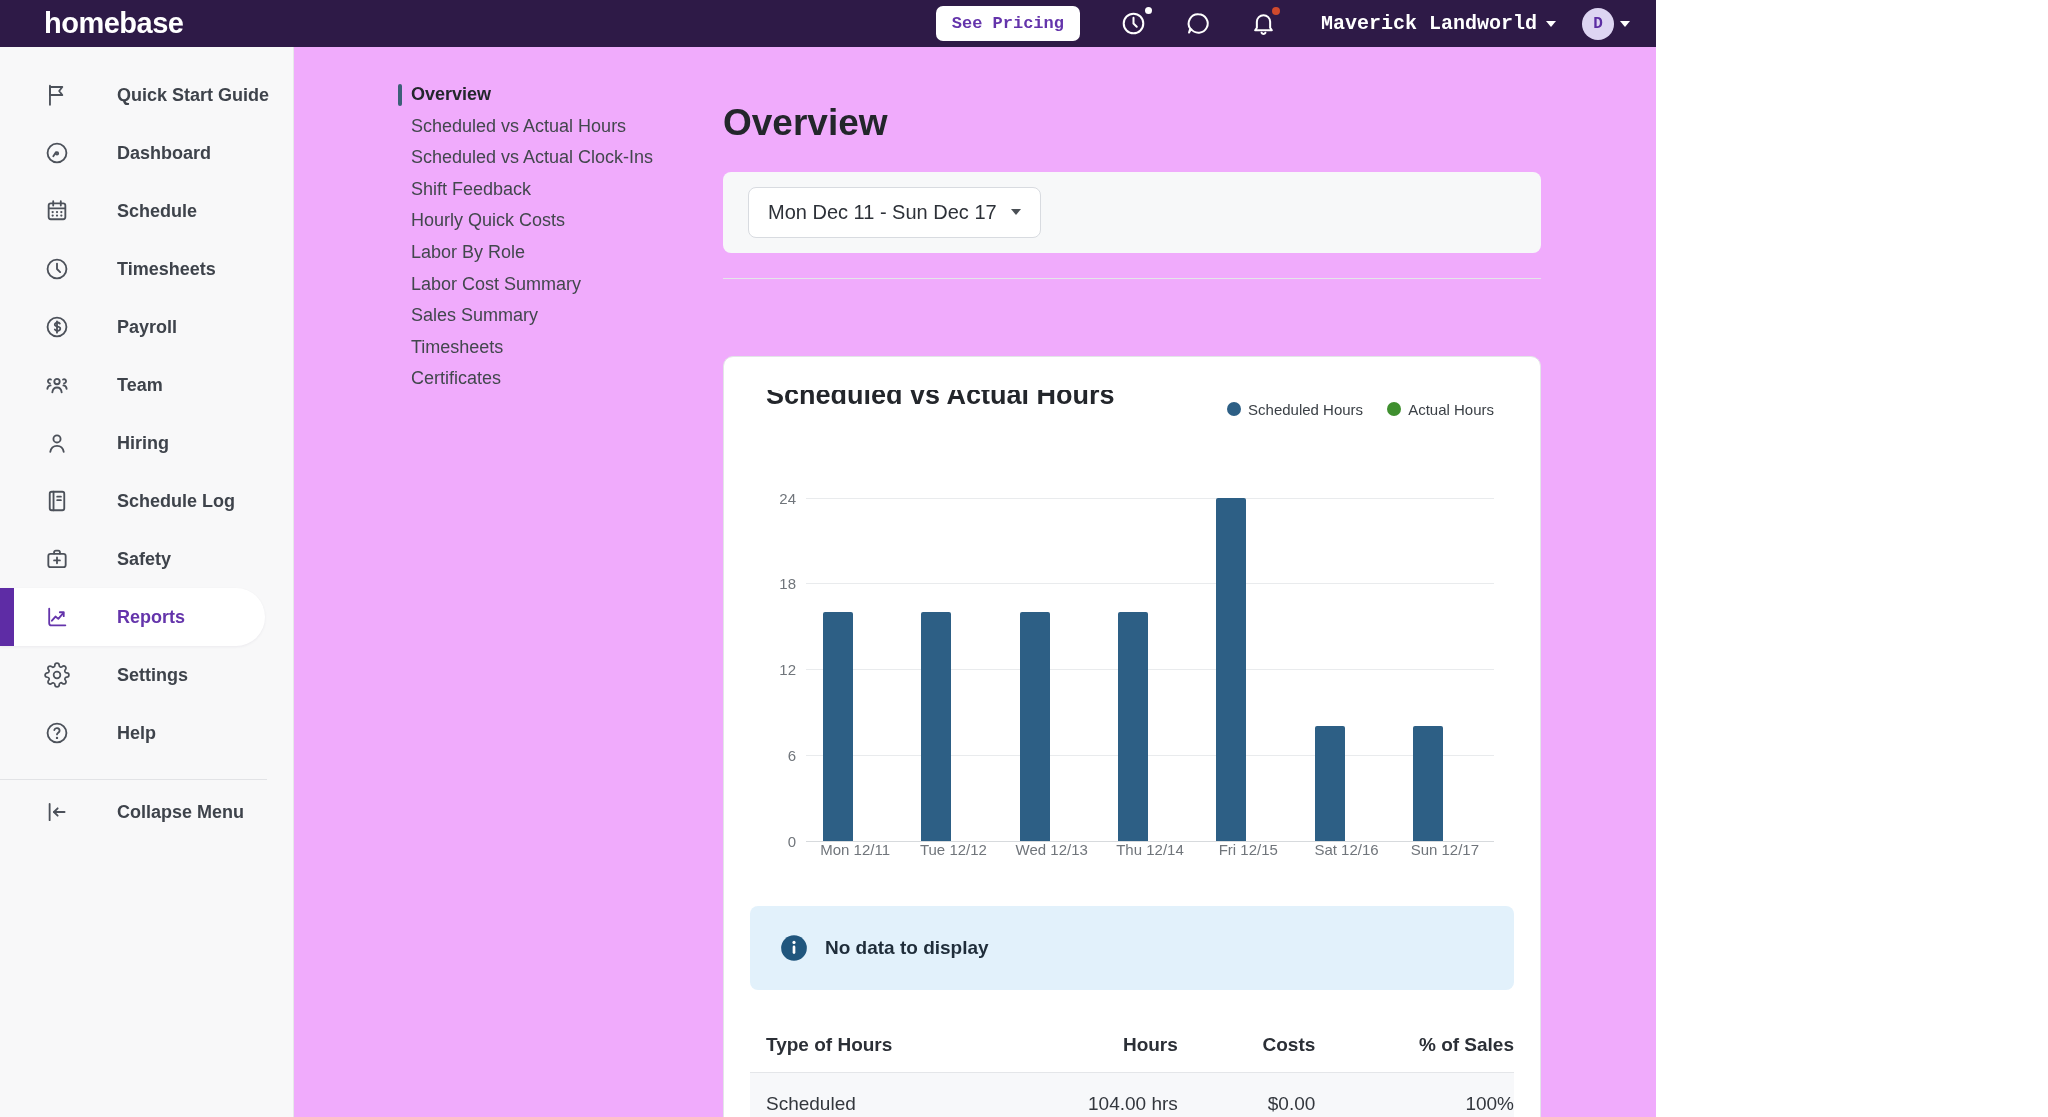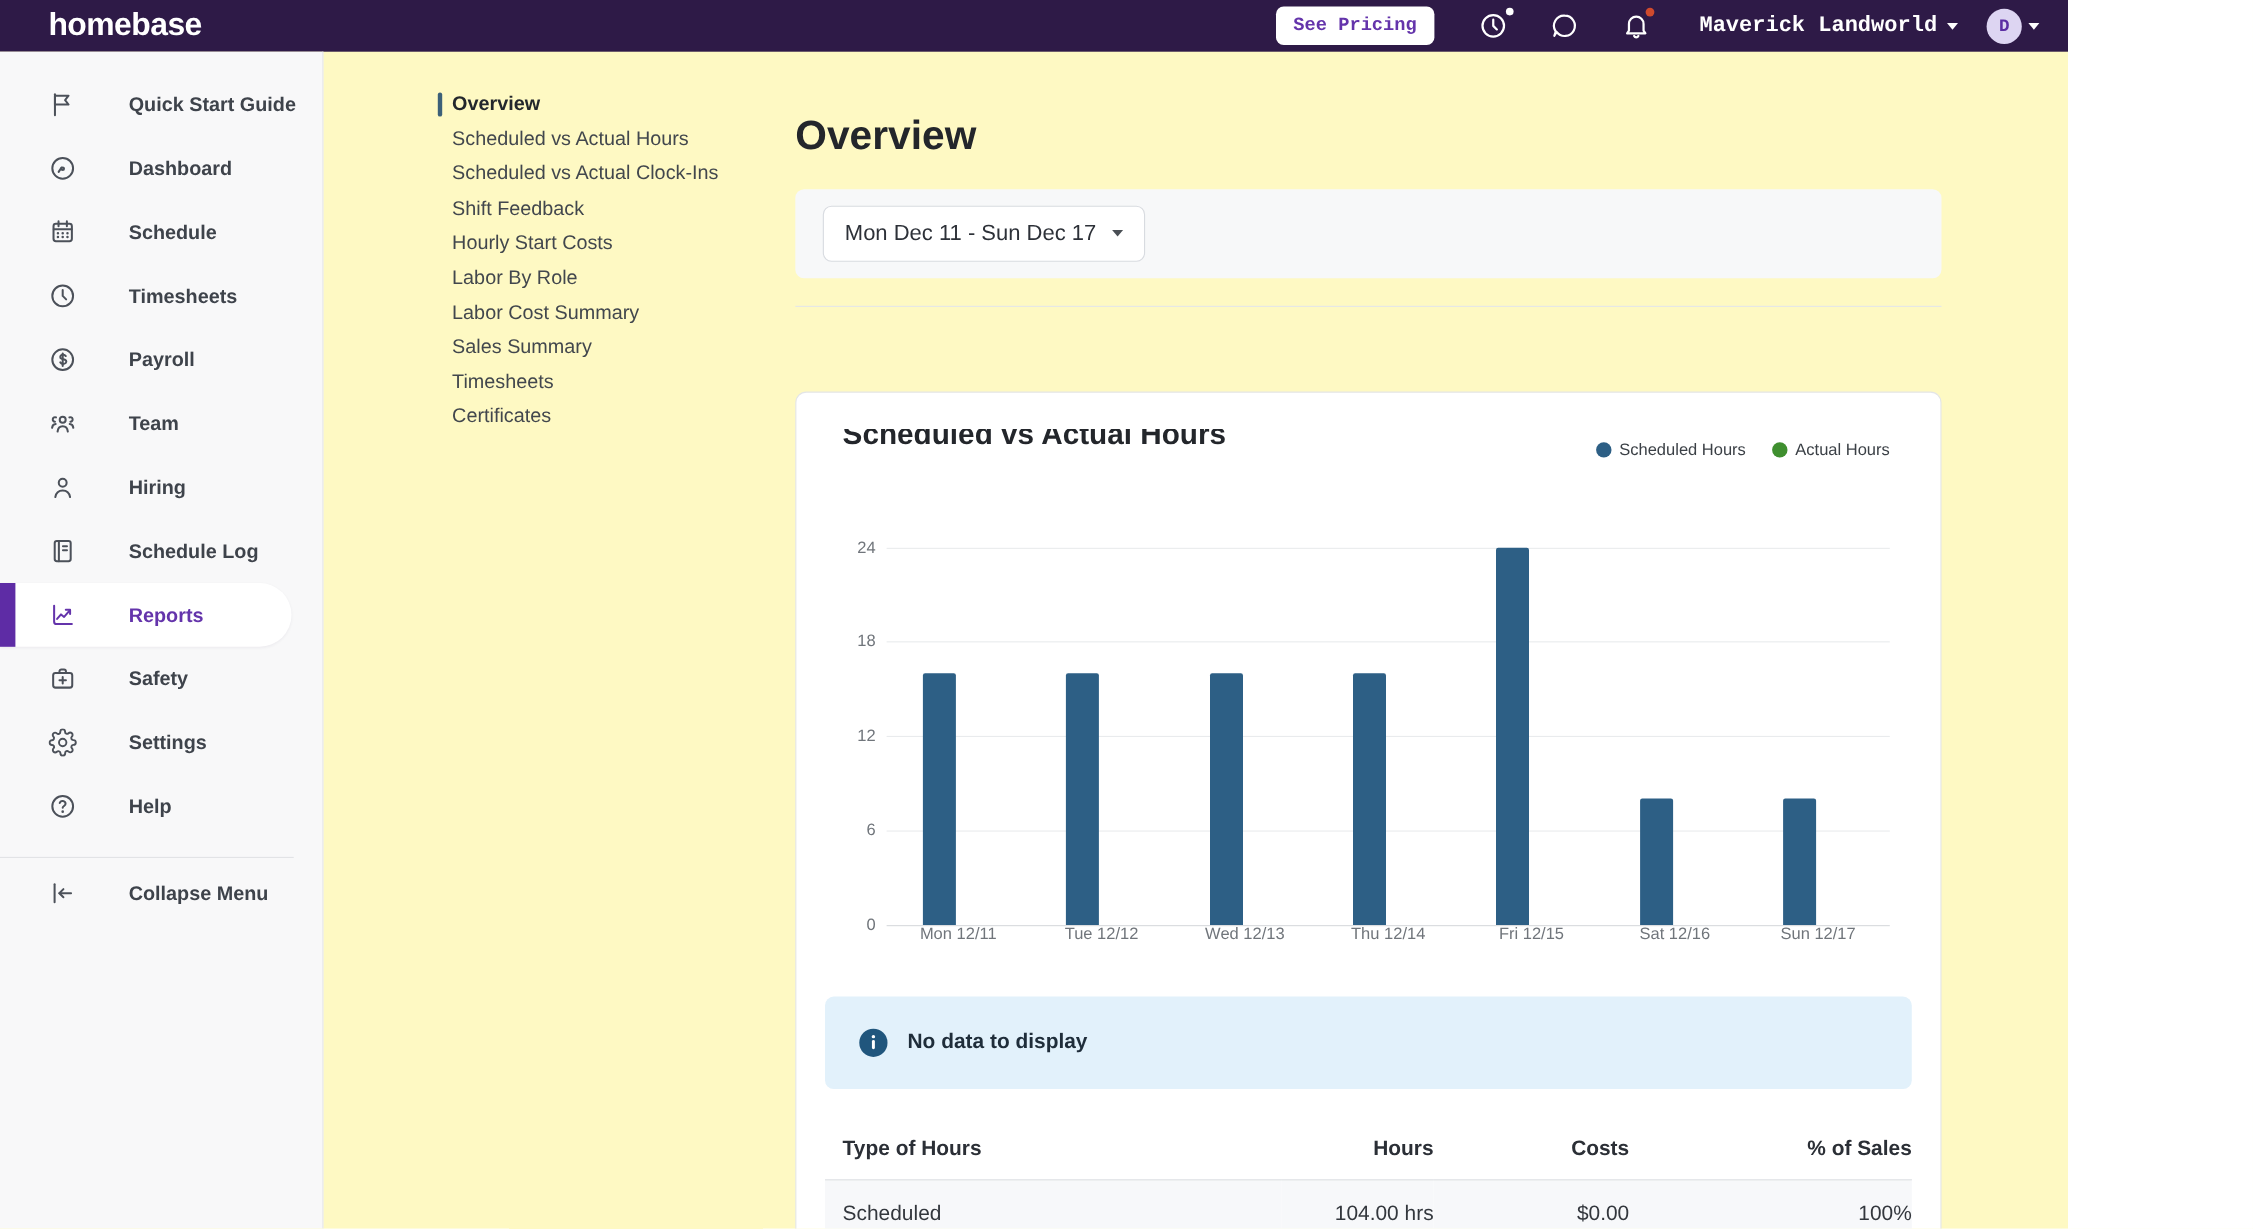--- a/index.html
+++ b/index.html
@@ -1,18 +1,18 @@
 <!DOCTYPE html>
 <html><head>
 <meta charset="utf-8">
 <style>
   * { box-sizing: border-box; margin: 0; padding: 0; }
   html,body { margin:0; padding:0; background:#fff; }
   body { font-family: "Liberation Sans", "DejaVu Sans", sans-serif; }
-  .page { position:relative; width:1880px; height:1117px; overflow:hidden; background:#fef9c3; }
+  .page { position:relative; width:1656px; height:1117px; overflow:hidden; background:#f0abfc; }
 
   
   .topbar { height:47px; background:#2e1a47; display:flex; align-items:center;
             justify-content:space-between; padding:0 26px 0 44px; }
   .logo { color:#fff; font-size:29px; font-weight:bold; letter-spacing:-0.5px; cursor:pointer; }
   .topbar-right { display:flex; align-items:center;font-family:Liberation Mono, monospace; }
   .pricing-btn { background:#fff; color:#6434ab; font-family:inherit; font-weight:bold; font-size:17px;
                  border:none; border-radius:7px; padding:8px 16px; margin-right:40px; cursor:pointer; }
   .tb-icon { position:relative; color:#fff; display:inline-flex; margin-right:38px; cursor:pointer; }
   .tb-icon svg { width:27px; height:27px; }
@@ -217,39 +217,39 @@
           <div class="side-item">
             <span class="ic">
               <svg viewBox="0 0 24 24" fill="none" stroke="currentColor" stroke-width="1.7" stroke-linecap="round" stroke-linejoin="round">
                 <rect x="5.3" y="3.5" width="13.4" height="17" rx="1.8"></rect>
                 <path d="M8.8 3.5v17"></path>
                 <path d="M12.2 8h3.4M12.2 11.2h3.4"></path>
               </svg>
             </span>
             <span>Schedule Log</span>
           </div>
+          <div class="side-item">
+            <span class="ic">
+              <svg viewBox="0 0 24 24" fill="none" stroke="currentColor" stroke-width="1.7" stroke-linecap="round" stroke-linejoin="round">
+                <rect x="4" y="7.2" width="16" height="12.3" rx="2"></rect>
+                <path d="M9.3 7V5.8c0-.9.7-1.6 1.6-1.6h2.2c.9 0 1.6.7 1.6 1.6V7"></path>
+                <path d="M12 10.6v5.4M9.3 13.3h5.4"></path>
+              </svg>
+            </span>
+            <span>Safety</span>
+          </div>
           <div class="side-item active">
             <span class="ic">
               <svg viewBox="0 0 24 24" fill="none" stroke="currentColor" stroke-width="1.7" stroke-linecap="round" stroke-linejoin="round">
                 <path d="M4.8 4.3v13.4a2 2 0 0 0 2 2h12.9"></path>
                 <path d="M7.3 15.4l3.3-3.8 2.6 2.1 4.7-5.5"></path>
                 <path d="M14.6 7.6h3.6v3.6"></path>
               </svg>
             </span>
             <span>Reports</span>
-          </div>
-          <div class="side-item">
-            <span class="ic">
-              <svg viewBox="0 0 24 24" fill="none" stroke="currentColor" stroke-width="1.7" stroke-linecap="round" stroke-linejoin="round">
-                <rect x="4" y="7.2" width="16" height="12.3" rx="2"></rect>
-                <path d="M9.3 7V5.8c0-.9.7-1.6 1.6-1.6h2.2c.9 0 1.6.7 1.6 1.6V7"></path>
-                <path d="M12 10.6v5.4M9.3 13.3h5.4"></path>
-              </svg>
-            </span>
-            <span>Safety</span>
           </div>
           <div class="side-item">
             <span class="ic">
               <svg viewBox="0 0 24 24" fill="none" stroke="currentColor" stroke-width="1.6" stroke-linecap="round" stroke-linejoin="round">
                 <circle cx="12" cy="12" r="3.1"></circle>
                 <path d="M19.4 15a1.65 1.65 0 0 0 .33 1.82l.06.06a2 2 0 0 1 0 2.83 2 2 0 0 1-2.83 0l-.06-.06a1.65 1.65 0 0 0-1.82-.33 1.65 1.65 0 0 0-1 1.51V21a2 2 0 0 1-2 2 2 2 0 0 1-2-2v-.09A1.65 1.65 0 0 0 9 19.4a1.65 1.65 0 0 0-1.82.33l-.06.06a2 2 0 0 1-2.83 0 2 2 0 0 1 0-2.83l.06-.06a1.65 1.65 0 0 0 .33-1.82 1.65 1.65 0 0 0-1.51-1H3a2 2 0 0 1-2-2 2 2 0 0 1 2-2h.09A1.65 1.65 0 0 0 4.6 9a1.65 1.65 0 0 0-.33-1.82l-.06-.06a2 2 0 0 1 0-2.83 2 2 0 0 1 2.83 0l.06.06a1.65 1.65 0 0 0 1.82.33H9a1.65 1.65 0 0 0 1-1.51V3a2 2 0 0 1 2-2 2 2 0 0 1 2 2v.09a1.65 1.65 0 0 0 1 1.51 1.65 1.65 0 0 0 1.82-.33l.06-.06a2 2 0 0 1 2.83 0 2 2 0 0 1 0 2.83l-.06.06a1.65 1.65 0 0 0-.33 1.82V9a1.65 1.65 0 0 0 1.51 1H21a2 2 0 0 1 2 2 2 2 0 0 1-2 2h-.09a1.65 1.65 0 0 0-1.51 1z"></path>
               </svg>
             </span>
             <span>Settings</span>
           </div>
@@ -275,21 +275,21 @@
         </span>
         <span>Collapse Menu</span>
       </div>
     </nav>
 
     <nav class="subnav" id="subnav">
         <div class="subnav-item active">Overview</div>
         <div class="subnav-item">Scheduled vs Actual Hours</div>
         <div class="subnav-item">Scheduled vs Actual Clock-Ins</div>
         <div class="subnav-item">Shift Feedback</div>
-        <div class="subnav-item">Hourly Start Costs</div>
+        <div class="subnav-item">Hourly Quick Costs</div>
         <div class="subnav-item">Labor By Role</div>
         <div class="subnav-item">Labor Cost Summary</div>
         <div class="subnav-item">Sales Summary</div>
         <div class="subnav-item">Timesheets</div>
         <div class="subnav-item">Certificates</div>
       </nav>
 
     <main class="main">
       <h1 class="page-title">Overview</h1>
 

